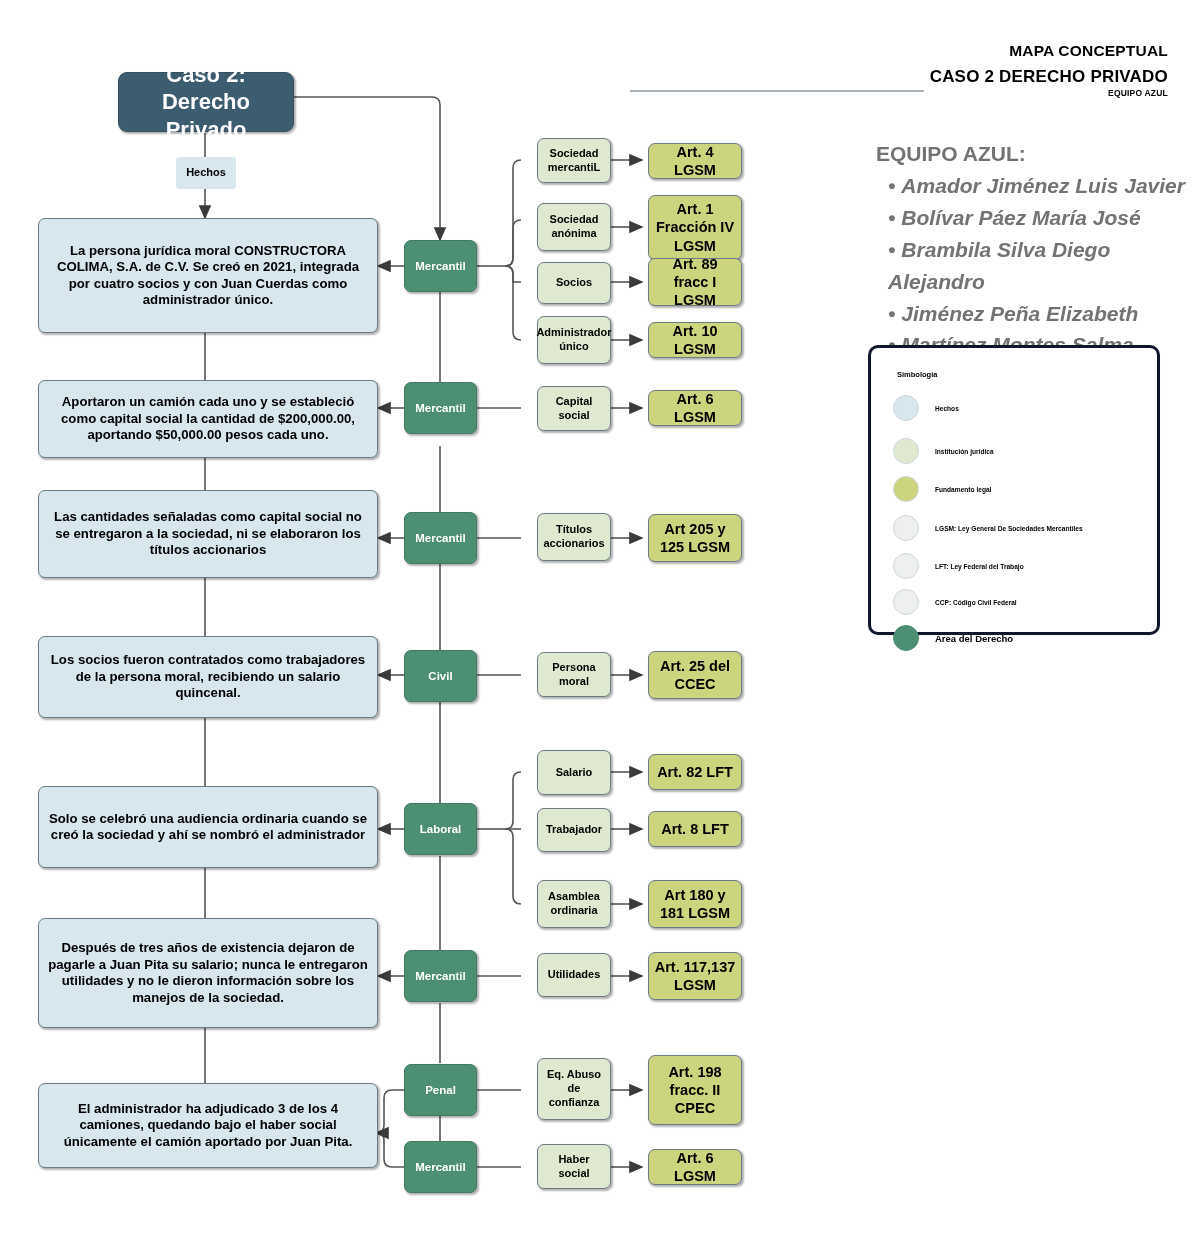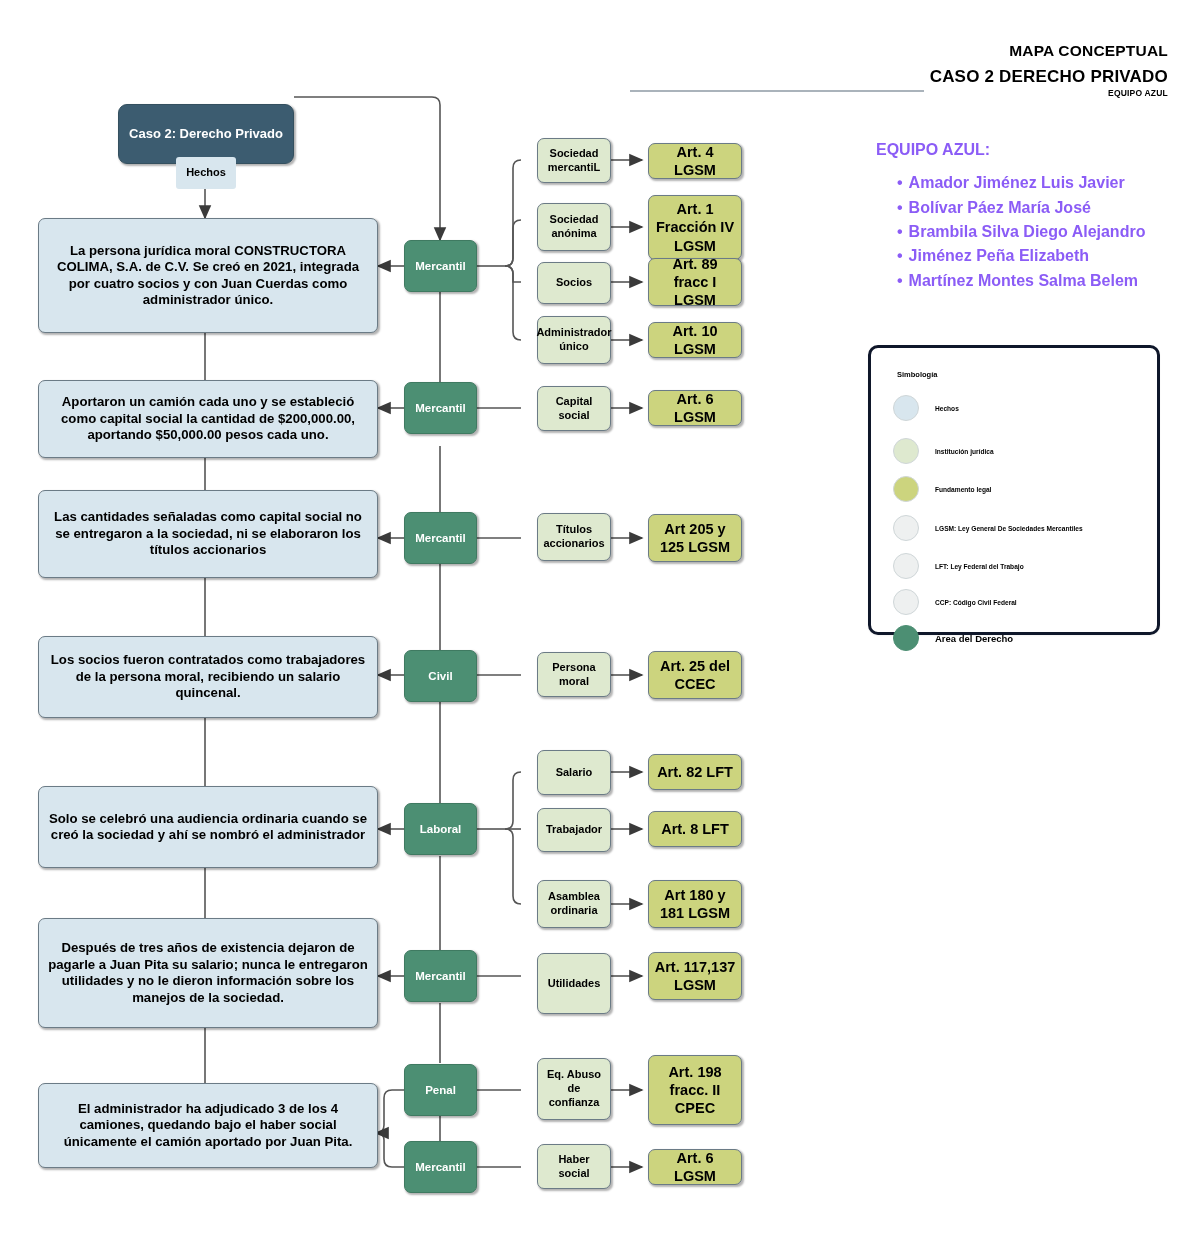--- a/index.html
+++ b/index.html
@@ -31,26 +31,25 @@
     border: 1px solid #6b7b86;
     box-shadow: 1.5px 1.5px 2px rgba(0,0,0,0.30);
     line-height: 1.25;
     z-index: 3;
   }
 
   
   .title-box {
     background: #3c5c70;
     color: #ffffff;
-    font-size: 13px;
+    font-size: 22px;
     font-weight: bold;
     border-radius: 9px;
     border: 1px solid #34505f;
     padding: 4px 8px;
-    margin-top: 32px;
   }
 
   
   .hecho {
     background: #d8e6ee;
     color: #000;
     font-size: 13.2px;
     font-weight: bold;
     padding: 6px 9px;
   }
@@ -105,26 +104,26 @@
   .rt-title3 { font-size: 8.5px; letter-spacing: .2px; }
   .rt-rule {
     position: absolute;
     background: #aab3bb;
     height: 2px;
   }
 
   
   .team {
     position: absolute;
-    font-size: 16px;
-    font-weight: bold;
-    color: #8b5cf6;
+    font-size: 21px;
+    font-weight: bold;
+    color: #737373;
     line-height: 1.52;
   }
-  .team ul { list-style: none; margin: 9px; padding: 0 0 0 12px; }
+  .team ul { list-style: none; margin: 0; padding: 0 0 0 12px; font-style: italic; }
   .team li::before { content: "\2022"; margin-right: 6px; }
 
   
   .legend {
     position: absolute;
     border: 3px solid #0f172a;
     border-radius: 10px;
     background: #ffffff;
     box-shadow: 0 1px 2px rgba(0,0,0,0.05);
   }
@@ -323,21 +322,21 @@
   </div>
   <div class="node inst" style="left:537px; top:750px; width:74px; height:45px;">
     <span>Salario</span>
   </div>
   <div class="node inst" style="left:537px; top:808px; width:74px; height:44px;">
     <span>Trabajador</span>
   </div>
   <div class="node inst" style="left:537px; top:880px; width:74px; height:48px;">
     <span>Asamblea ordinaria</span>
   </div>
-  <div class="node inst" style="left:537px; top:953px; width:74px; height:61px;">
+  <div class="node inst" style="left:537px; top:953px; width:74px; height:44px;">
     <span>Utilidades</span>
   </div>
   <div class="node inst" style="left:537px; top:1058px; width:74px; height:62px;">
     <span>Eq. Abuso de confianza</span>
   </div>
   <div class="node inst" style="left:537px; top:1144px; width:74px; height:45px;">
     <span>Haber social</span>
   </div>
 
   <div class="node fund" style="left:648px; top:143px; width:94px; height:36px;">

